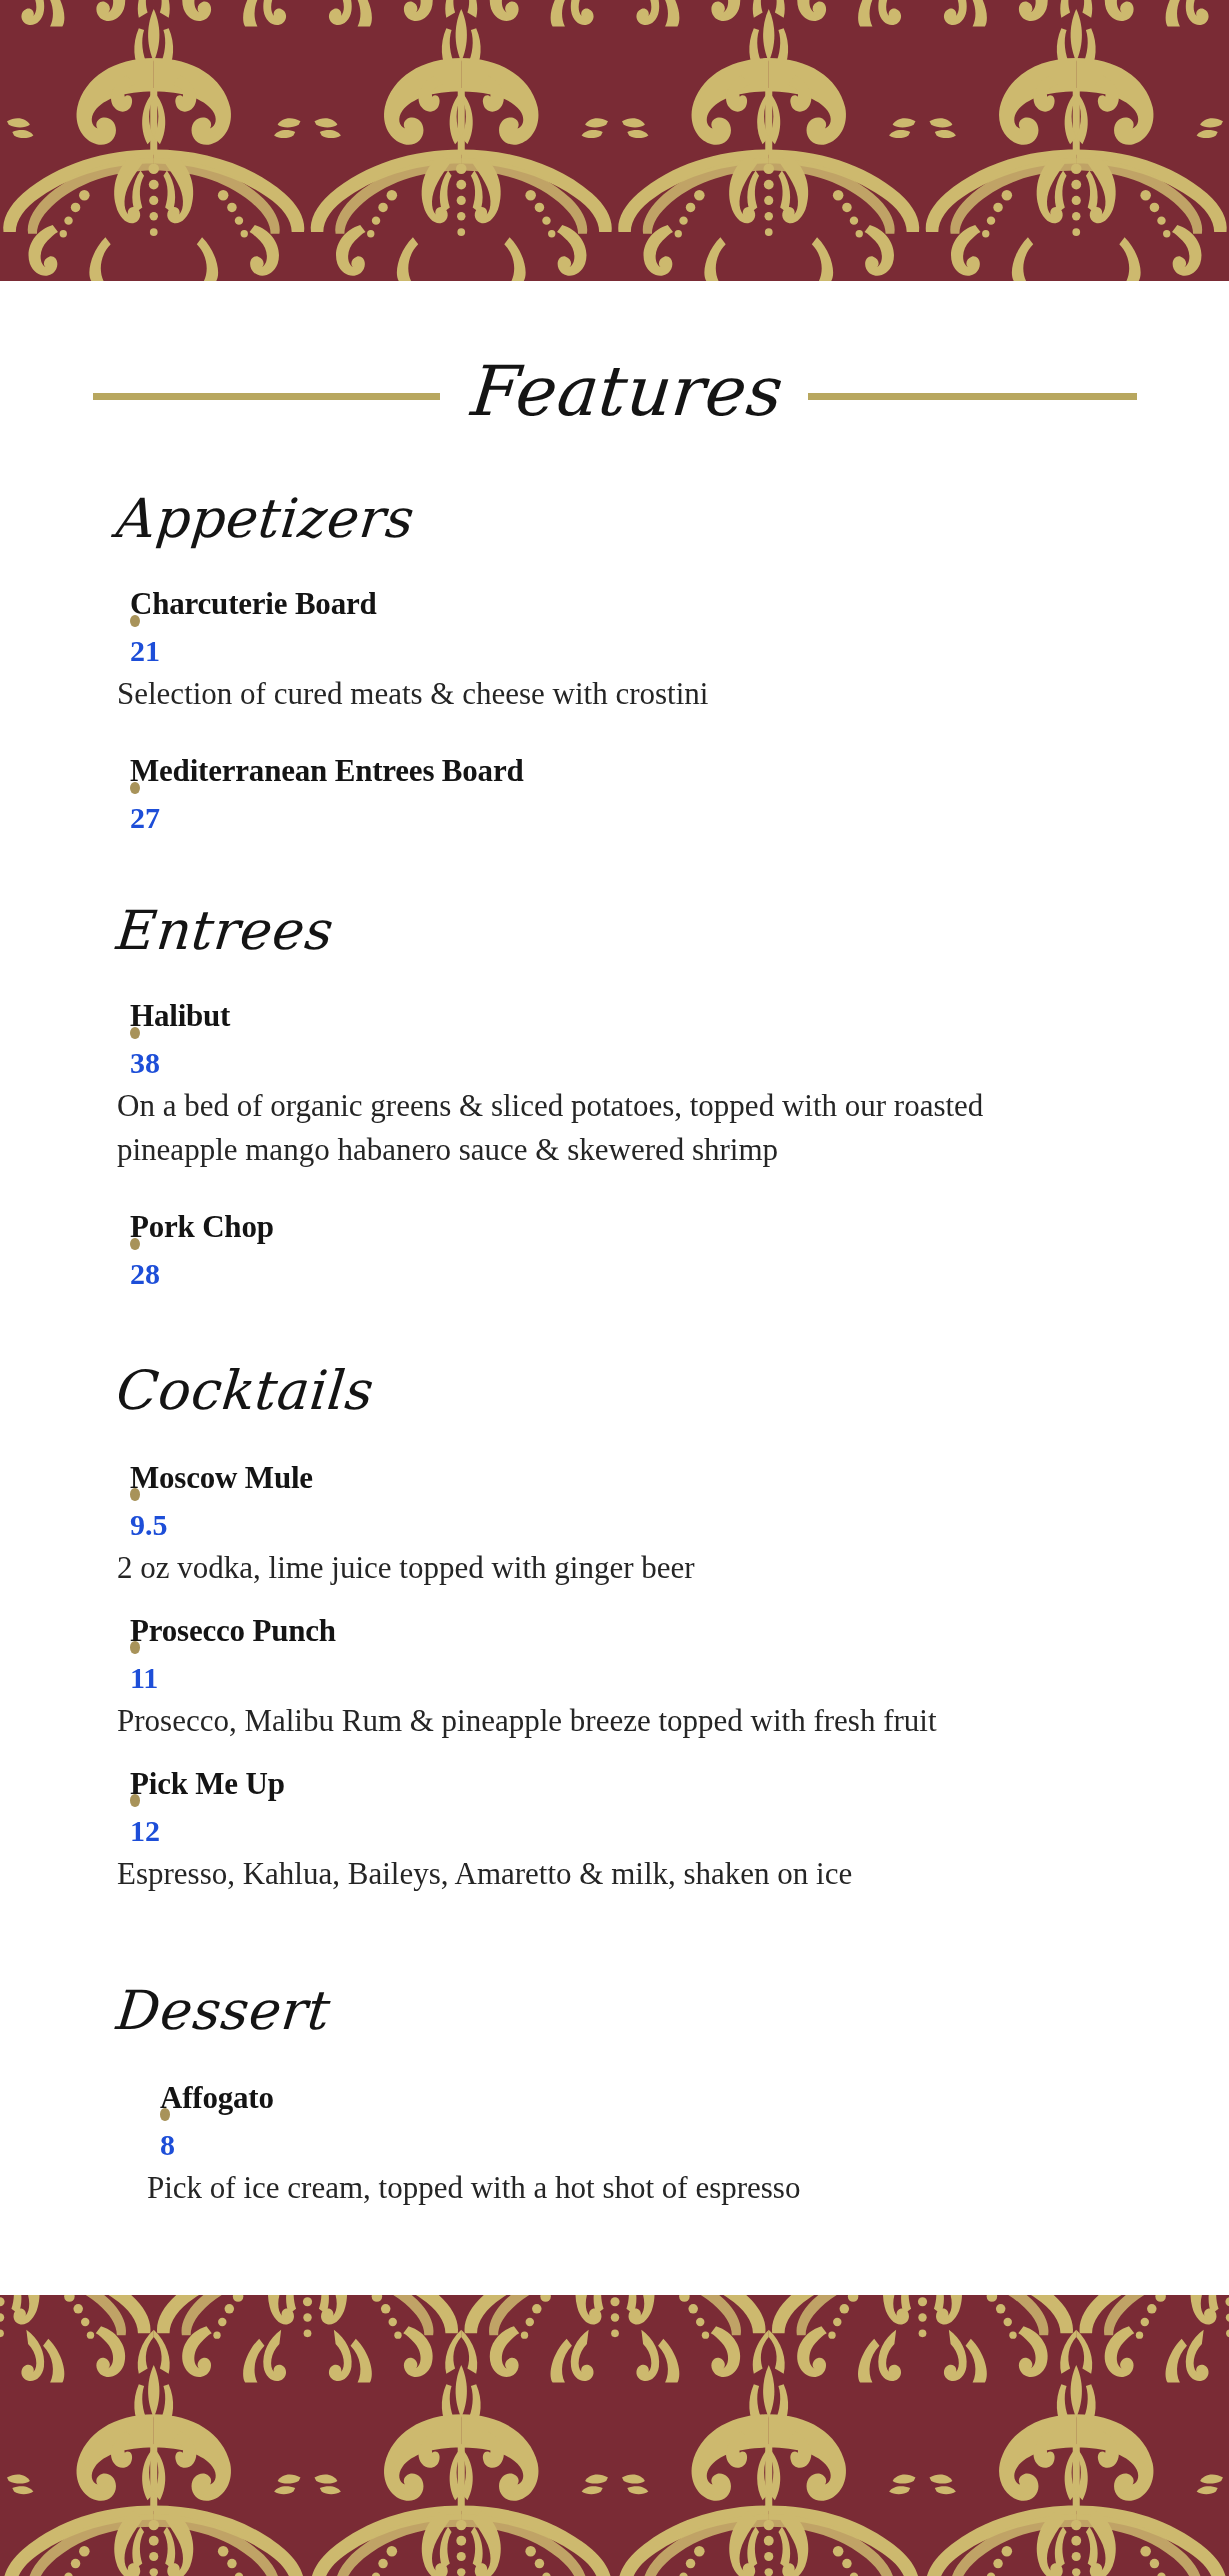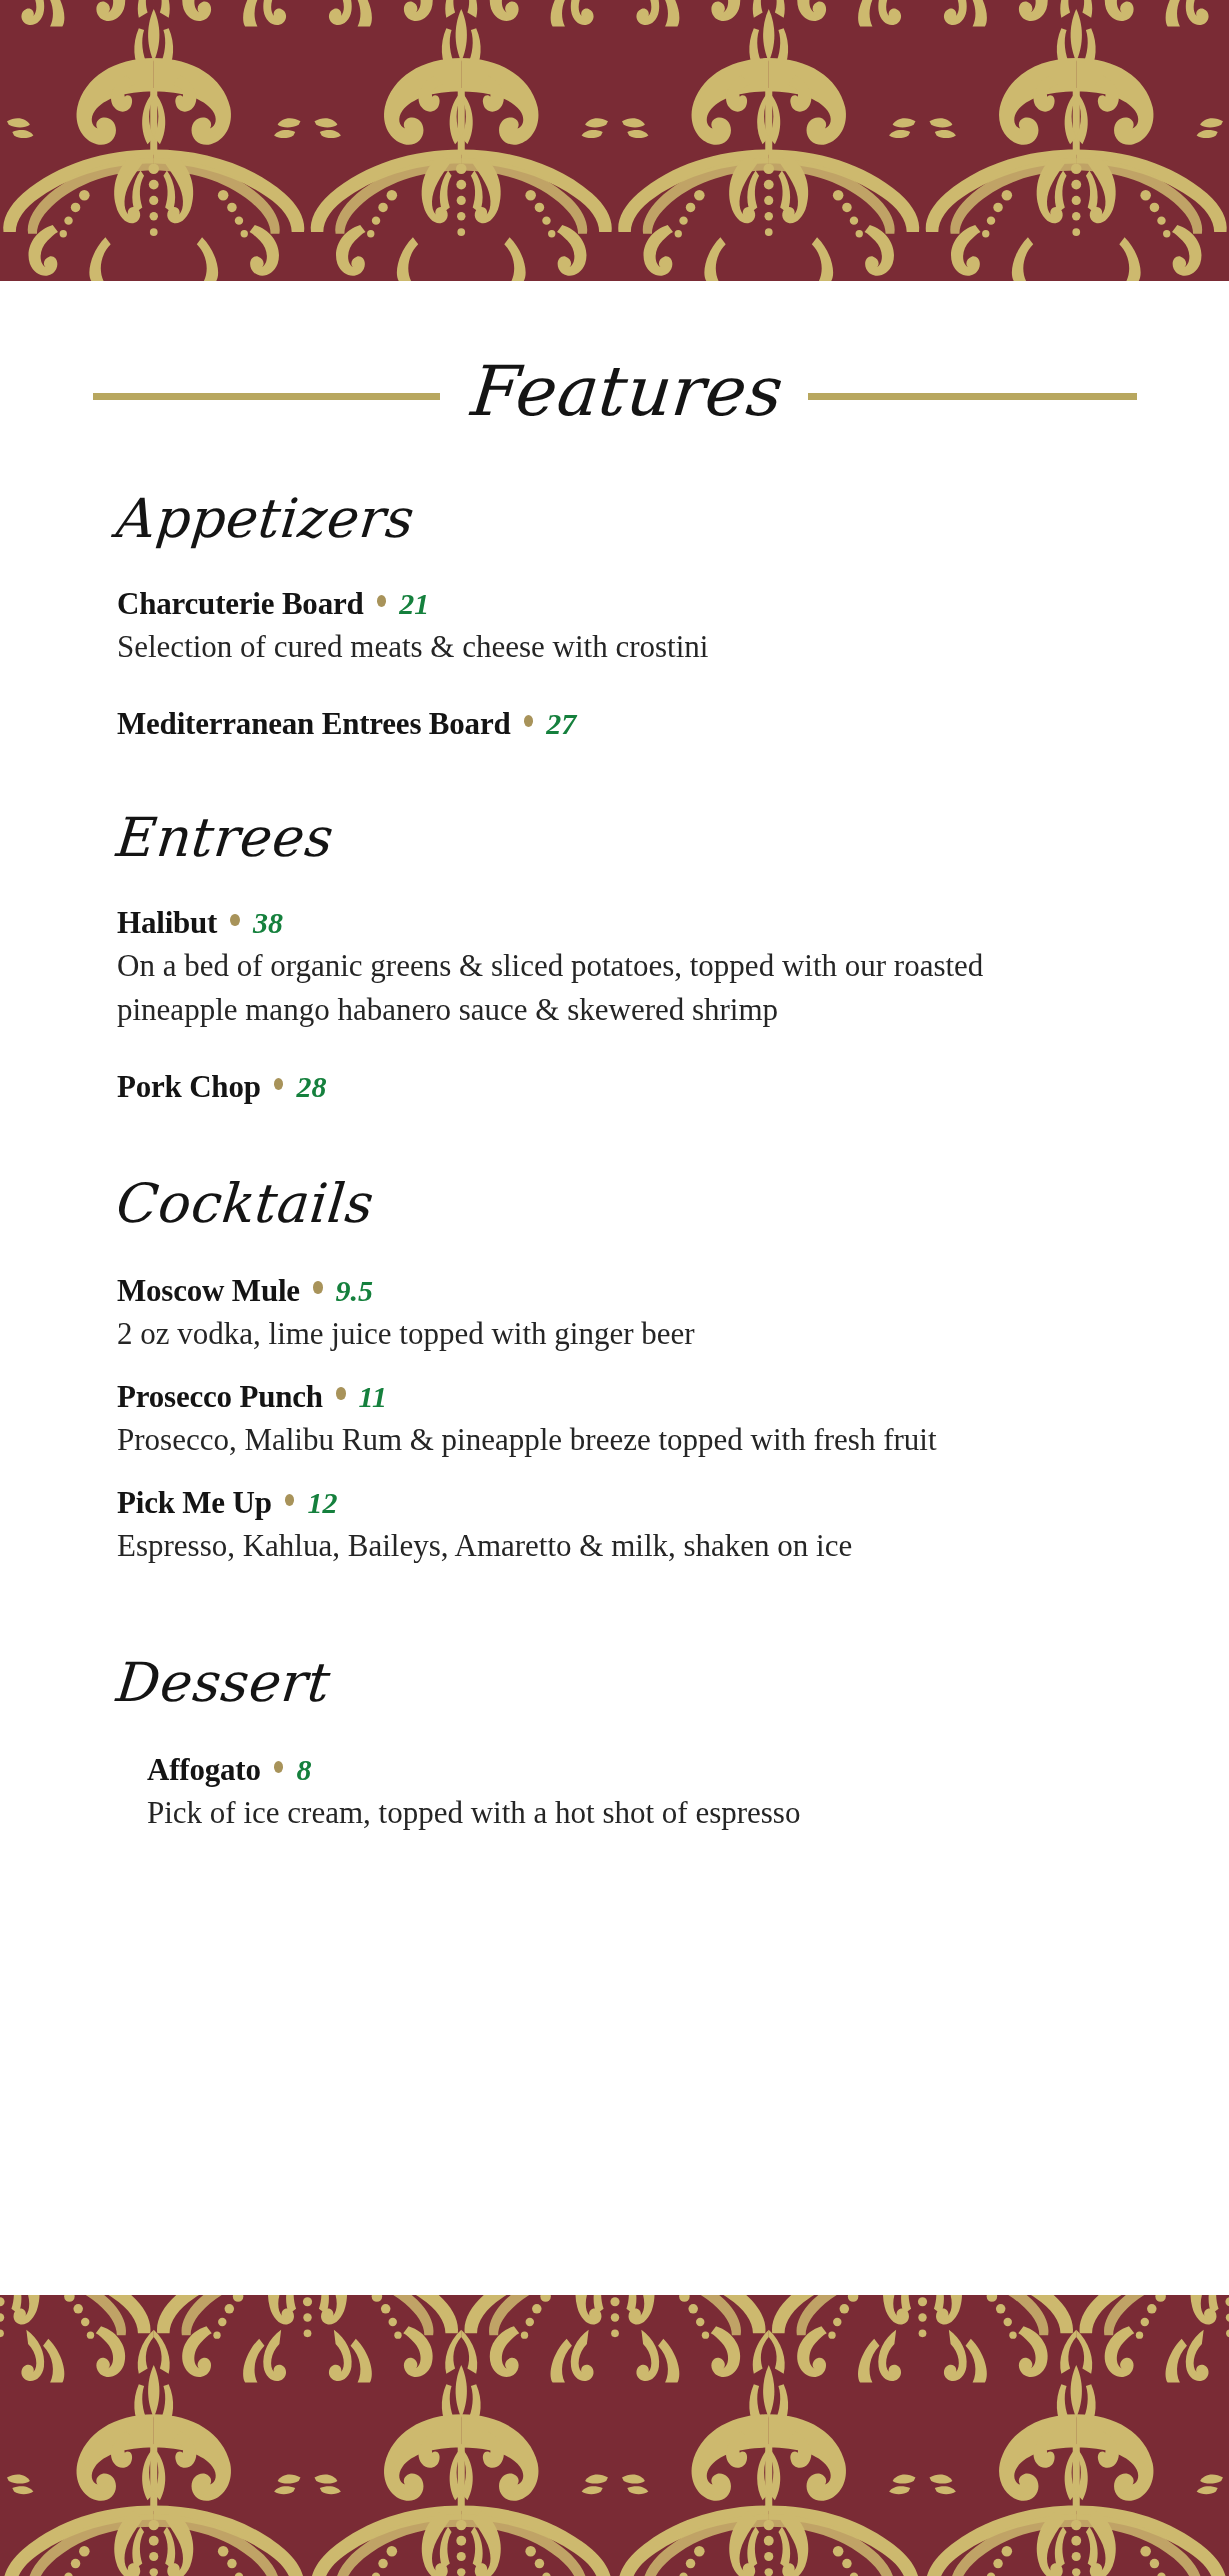--- a/index.html
+++ b/index.html
@@ -86,20 +86,21 @@
     color: #141414;
     margin: 0;
   }
 
   .item { margin: 0; }
   .item-head {
     display: flex;
     align-items: baseline;
     white-space: nowrap;
     margin: 0;
+    flex-direction: column;
   }
   .item-name {
     font-family: "Liberation Serif", "DejaVu Serif", serif;
     font-weight: 700;
     font-size: 31px;
     line-height: 1.15;
     color: #141414;
     letter-spacing: -0.2px;
   }
   .bullet {
@@ -109,24 +110,23 @@
     background: #a8935a;
     display: inline-block;
     margin: 0 13px;
     position: relative;
     top: -7px;
     flex: 0 0 auto;
   }
   .item-price {
     font-family: "Liberation Serif", "DejaVu Serif", serif;
     font-weight: 700;
-    font-style: italic;
     font-size: 30px;
     line-height: 1.15;
-    color: #15803d;
+    color: #1d4ed8;
   }
   .item-desc {
     font-family: "Liberation Serif", "DejaVu Serif", serif;
     font-weight: 400;
     font-size: 31px;
     line-height: 1.42;
     color: #252525;
     margin: 3.5px 0 0 0;
     max-width: 992px;
   }

